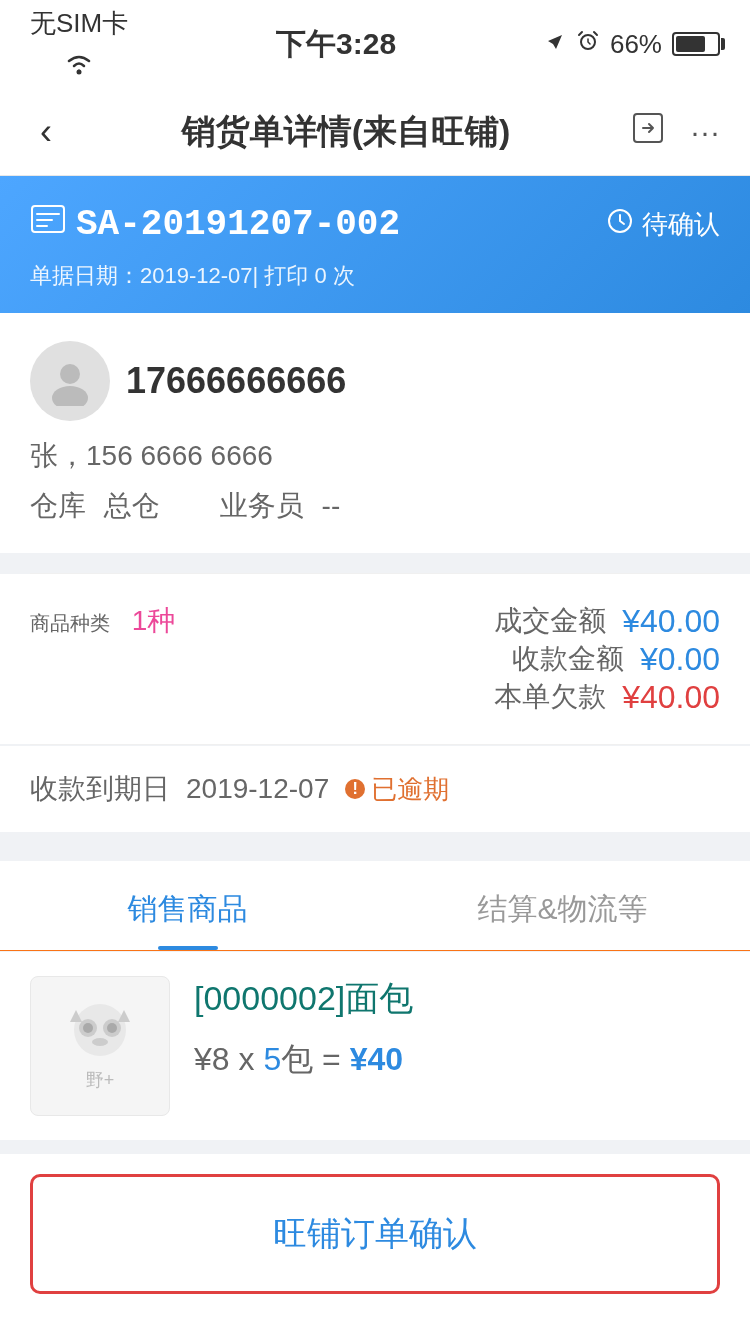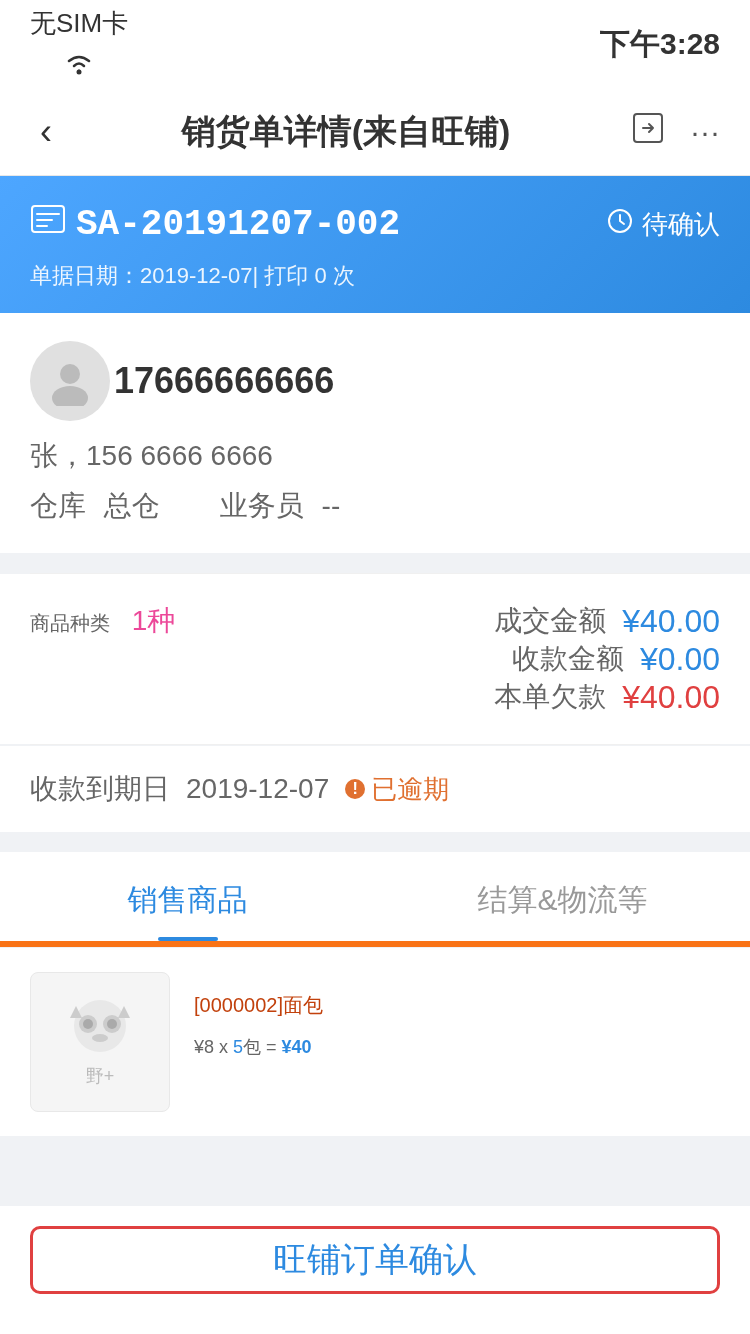--- a/index.html
+++ b/index.html
@@ -115,21 +115,21 @@
 
     
     .customer-card {
       background: #fff;
       padding: 28px 30px;
       margin-bottom: 20px;
     }
     .customer-top {
       display: flex;
       align-items: center;
-      gap: 4px;
+      gap: 16px;
       margin-bottom: 16px;
     }
     .avatar {
       width: 80px;
       height: 80px;
       border-radius: 50%;
       background: #e0e0e0;
       display: flex;
       align-items: center;
       justify-content: center;
@@ -218,22 +218,22 @@
       justify-content: center;
       color: white;
       font-size: 16px;
       font-weight: bold;
     }
 
     
     .tabs-bar {
       background: #fff;
       display: flex;
-      border-bottom: 6px solid #f97316;
-      margin-top: 20px;
+      border-bottom: 1px solid #f97316;
+      margin-top: 29px;
     }
     .tab-item {
       flex: 1;
       text-align: center;
       padding: 28px 0 20px;
       font-size: 30px;
       color: #999;
       cursor: pointer;
       position: relative;
     }
@@ -275,28 +275,27 @@
     }
     .product-thumb-inner {
       display: flex;
       flex-direction: column;
       align-items: center;
       gap: 4px;
       color: #bbb;
     }
     .product-info { flex: 1; }
     .product-name {
-      font-size: 20px;
-      color: #c2410c;
+      font-size: 34px;
+      color: #0f766e;
       margin-bottom: 16px;
       font-weight: 500;
-      margin-top: 20px;
     }
     .product-price {
-      font-size: 18px;
+      font-size: 32px;
       color: #666;
     }
     .product-price .qty { color: #2d8ae0; }
     .product-price .total { color: #2d8ae0; font-weight: 600; }
 
     
     .bottom-spacer {
       height: 180px;
     }
 
@@ -304,21 +303,21 @@
     .bottom-bar {
       position: fixed;
       bottom: 0;
       left: 0;
       width: 750px;
       padding: 20px 30px 40px;
       background: #fff;
     }
     .confirm-btn {
       width: 100%;
-      height: 68px;
+      height: 120px;
       border: 3px solid #e04040;
       border-radius: 10px;
       background: #fff;
       color: #2d8ae0;
       font-size: 34px;
       font-weight: 500;
       cursor: pointer;
       display: flex;
       align-items: center;
       justify-content: center;
@@ -333,20 +332,39 @@
     <span>
       <svg width="30" height="22" viewBox="0 0 30 22">
         <path d="M15 18 Q15 18 15 18" stroke="#333" stroke-width="3" fill="#333" stroke-linecap="round"></path>
         <path d="M10 13 Q15 8 20 13" stroke="#333" stroke-width="2.5" fill="none" stroke-linecap="round"></path>
         <path d="M5 8 Q15 0 25 8" stroke="#333" stroke-width="2.5" fill="none" stroke-linecap="round"></path>
         <circle cx="15" cy="19" r="2.5" fill="#333"></circle>
       </svg>
     </span>
   </div>
   <div class="status-center">下午3:28</div>
+  <div class="status-right">
+    <span>
+      <svg width="22" height="22" viewBox="0 0 22 22">
+          <path d="M18 4 L4 10 L9 13 L12 18 Z" fill="#333"></path>
+        </svg>
+    </span>
+    <span>
+      <svg width="24" height="24" viewBox="0 0 24 24">
+          <circle cx="12" cy="13" r="7" stroke="#333" stroke-width="2" fill="none"></circle>
+          <path d="M12 10 L12 13 L14 15" stroke="#333" stroke-width="1.5" fill="none" stroke-linecap="round"></path>
+          <path d="M3 6 L6 3" stroke="#333" stroke-width="2" stroke-linecap="round"></path>
+          <path d="M21 6 L18 3" stroke="#333" stroke-width="2" stroke-linecap="round"></path>
+        </svg>
+    </span>
+    <span>66%</span>
+    <div class="battery-icon">
+      <div class="battery-fill"></div>
+    </div>
+  </div>
 </div>
 
 <div class="nav-bar">
   <span class="nav-back">‹</span>
   <span class="nav-title">销货单详情(来自旺铺)</span>
   <div class="nav-actions">
     <span class="nav-icon">
       <svg width="36" height="36" viewBox="0 0 36 36">
           <rect x="4" y="4" width="28" height="28" rx="3" stroke="#555" stroke-width="2" fill="none"></rect>
           <path d="M13 18 L23 18 M19 14 L23 18 L19 22" stroke="#555" stroke-width="2" fill="none" stroke-linecap="round" stroke-linejoin="round"></path>

